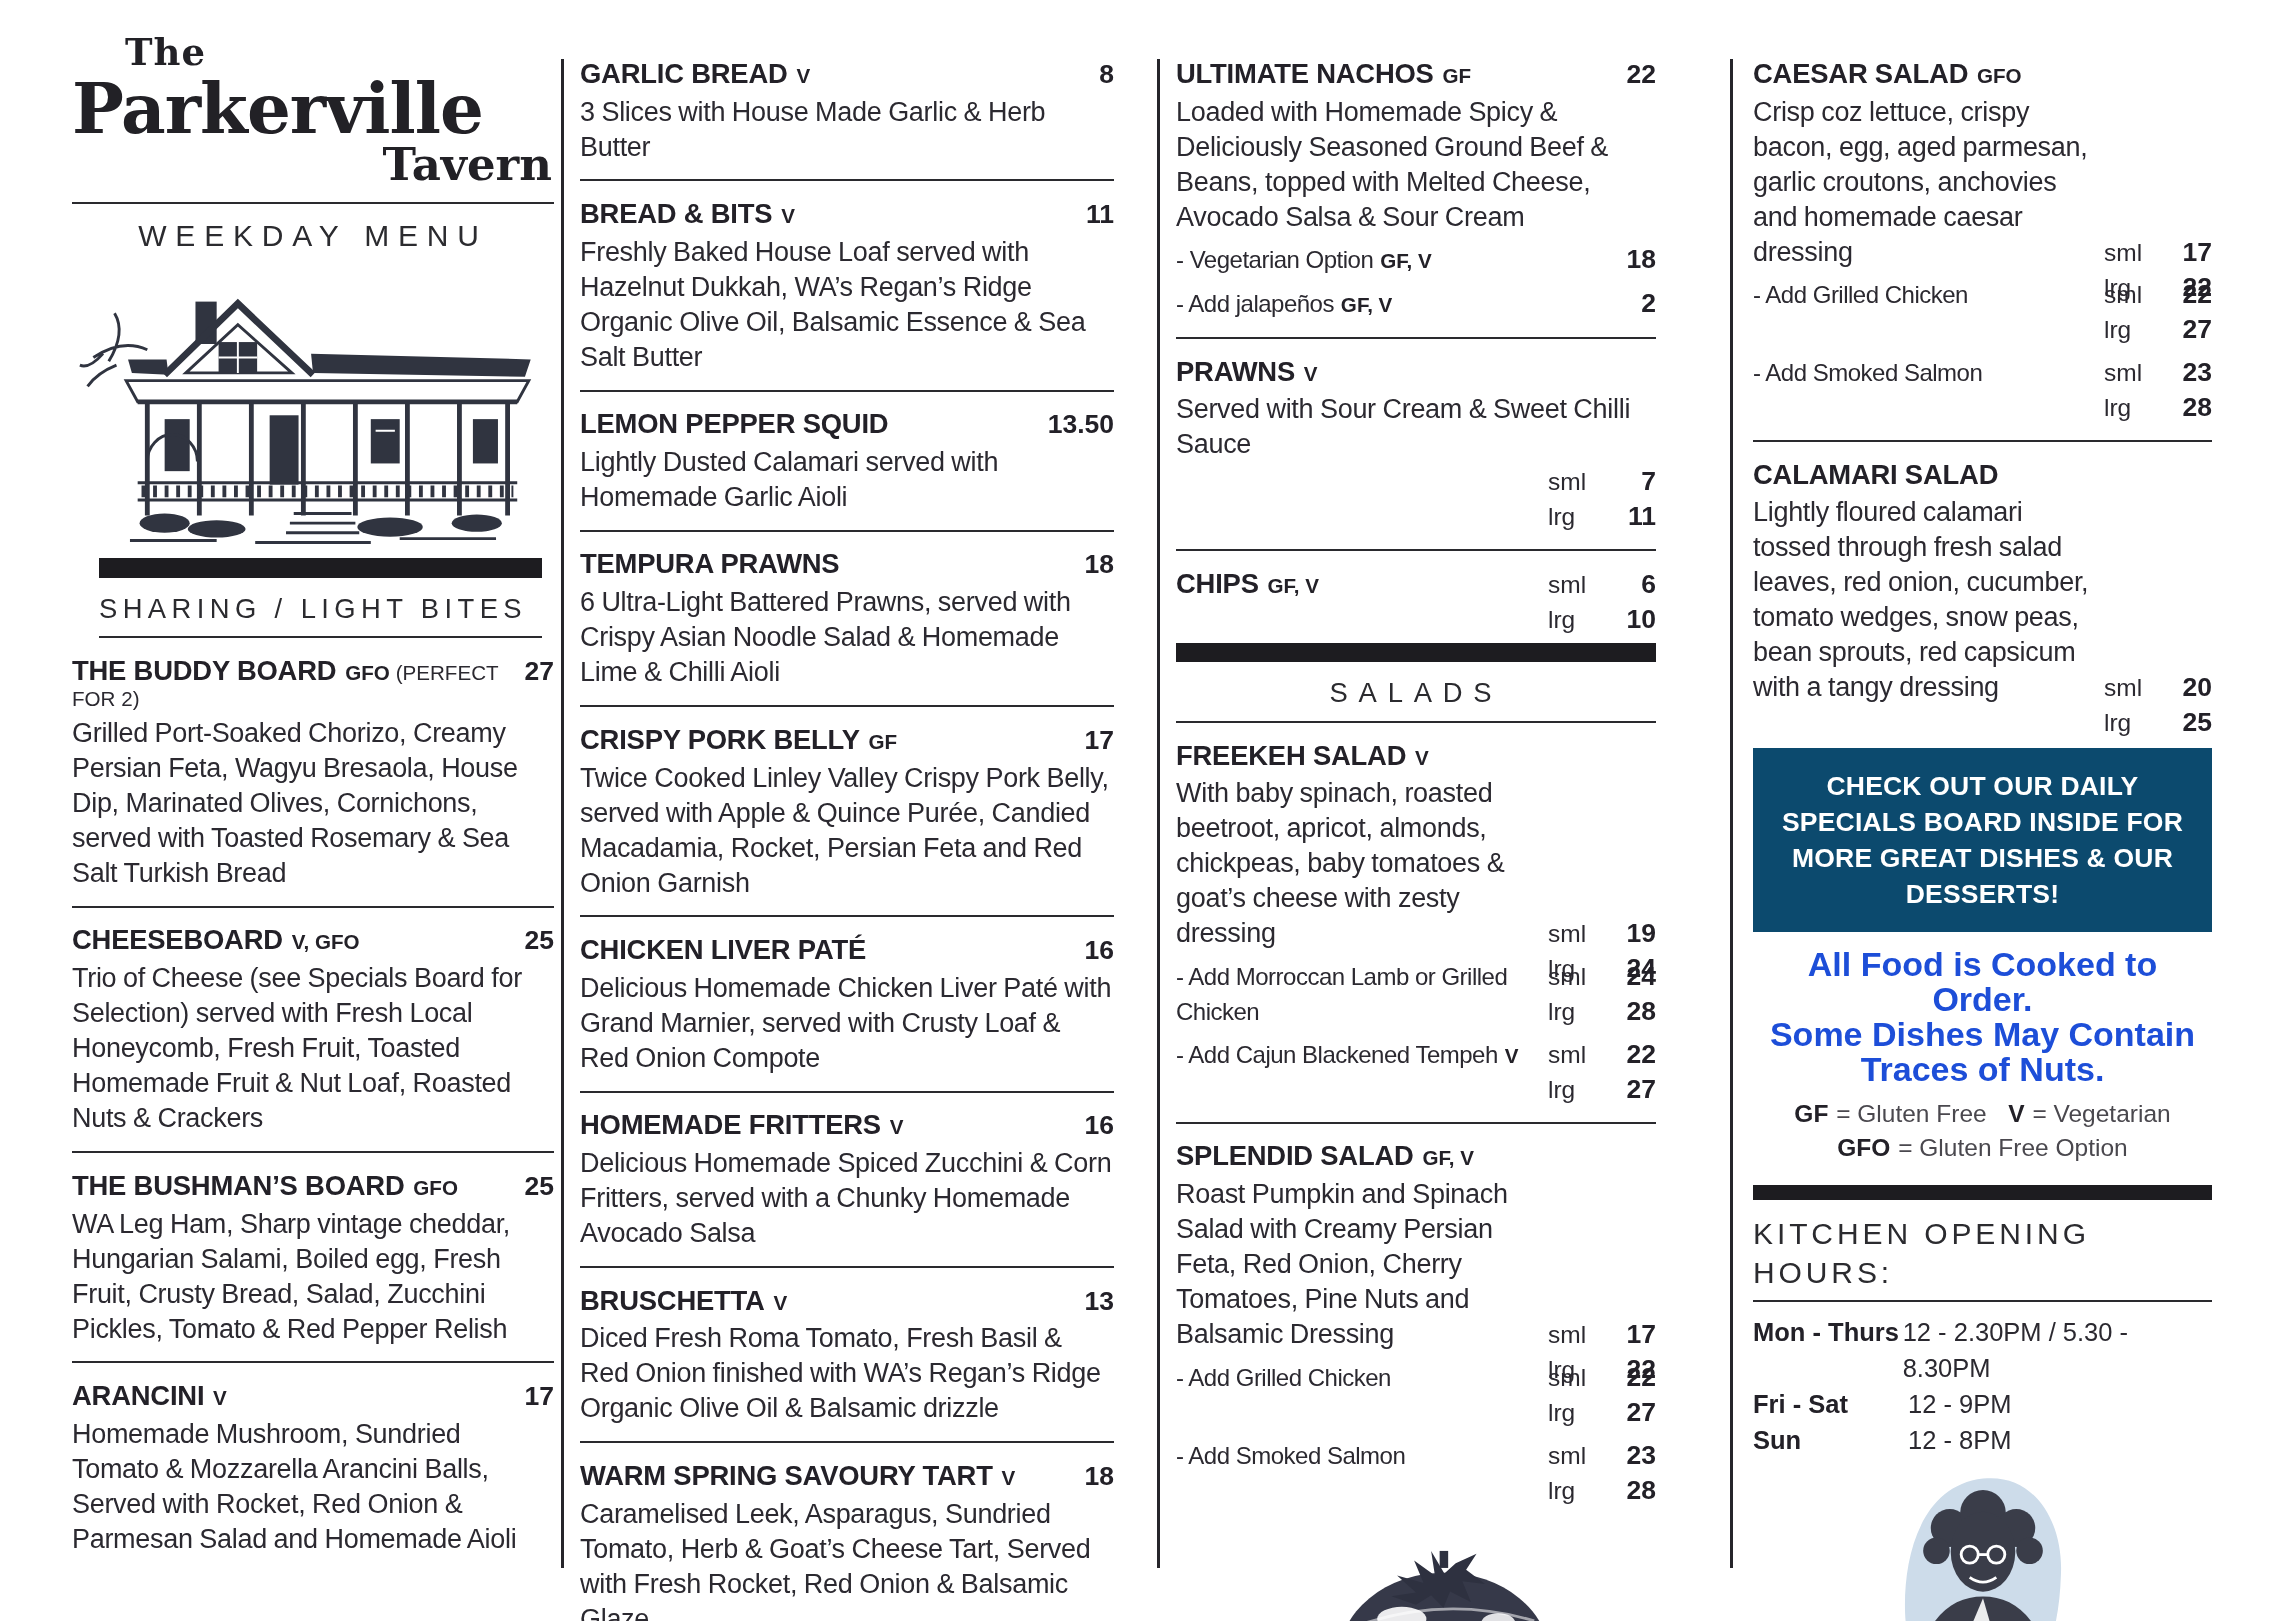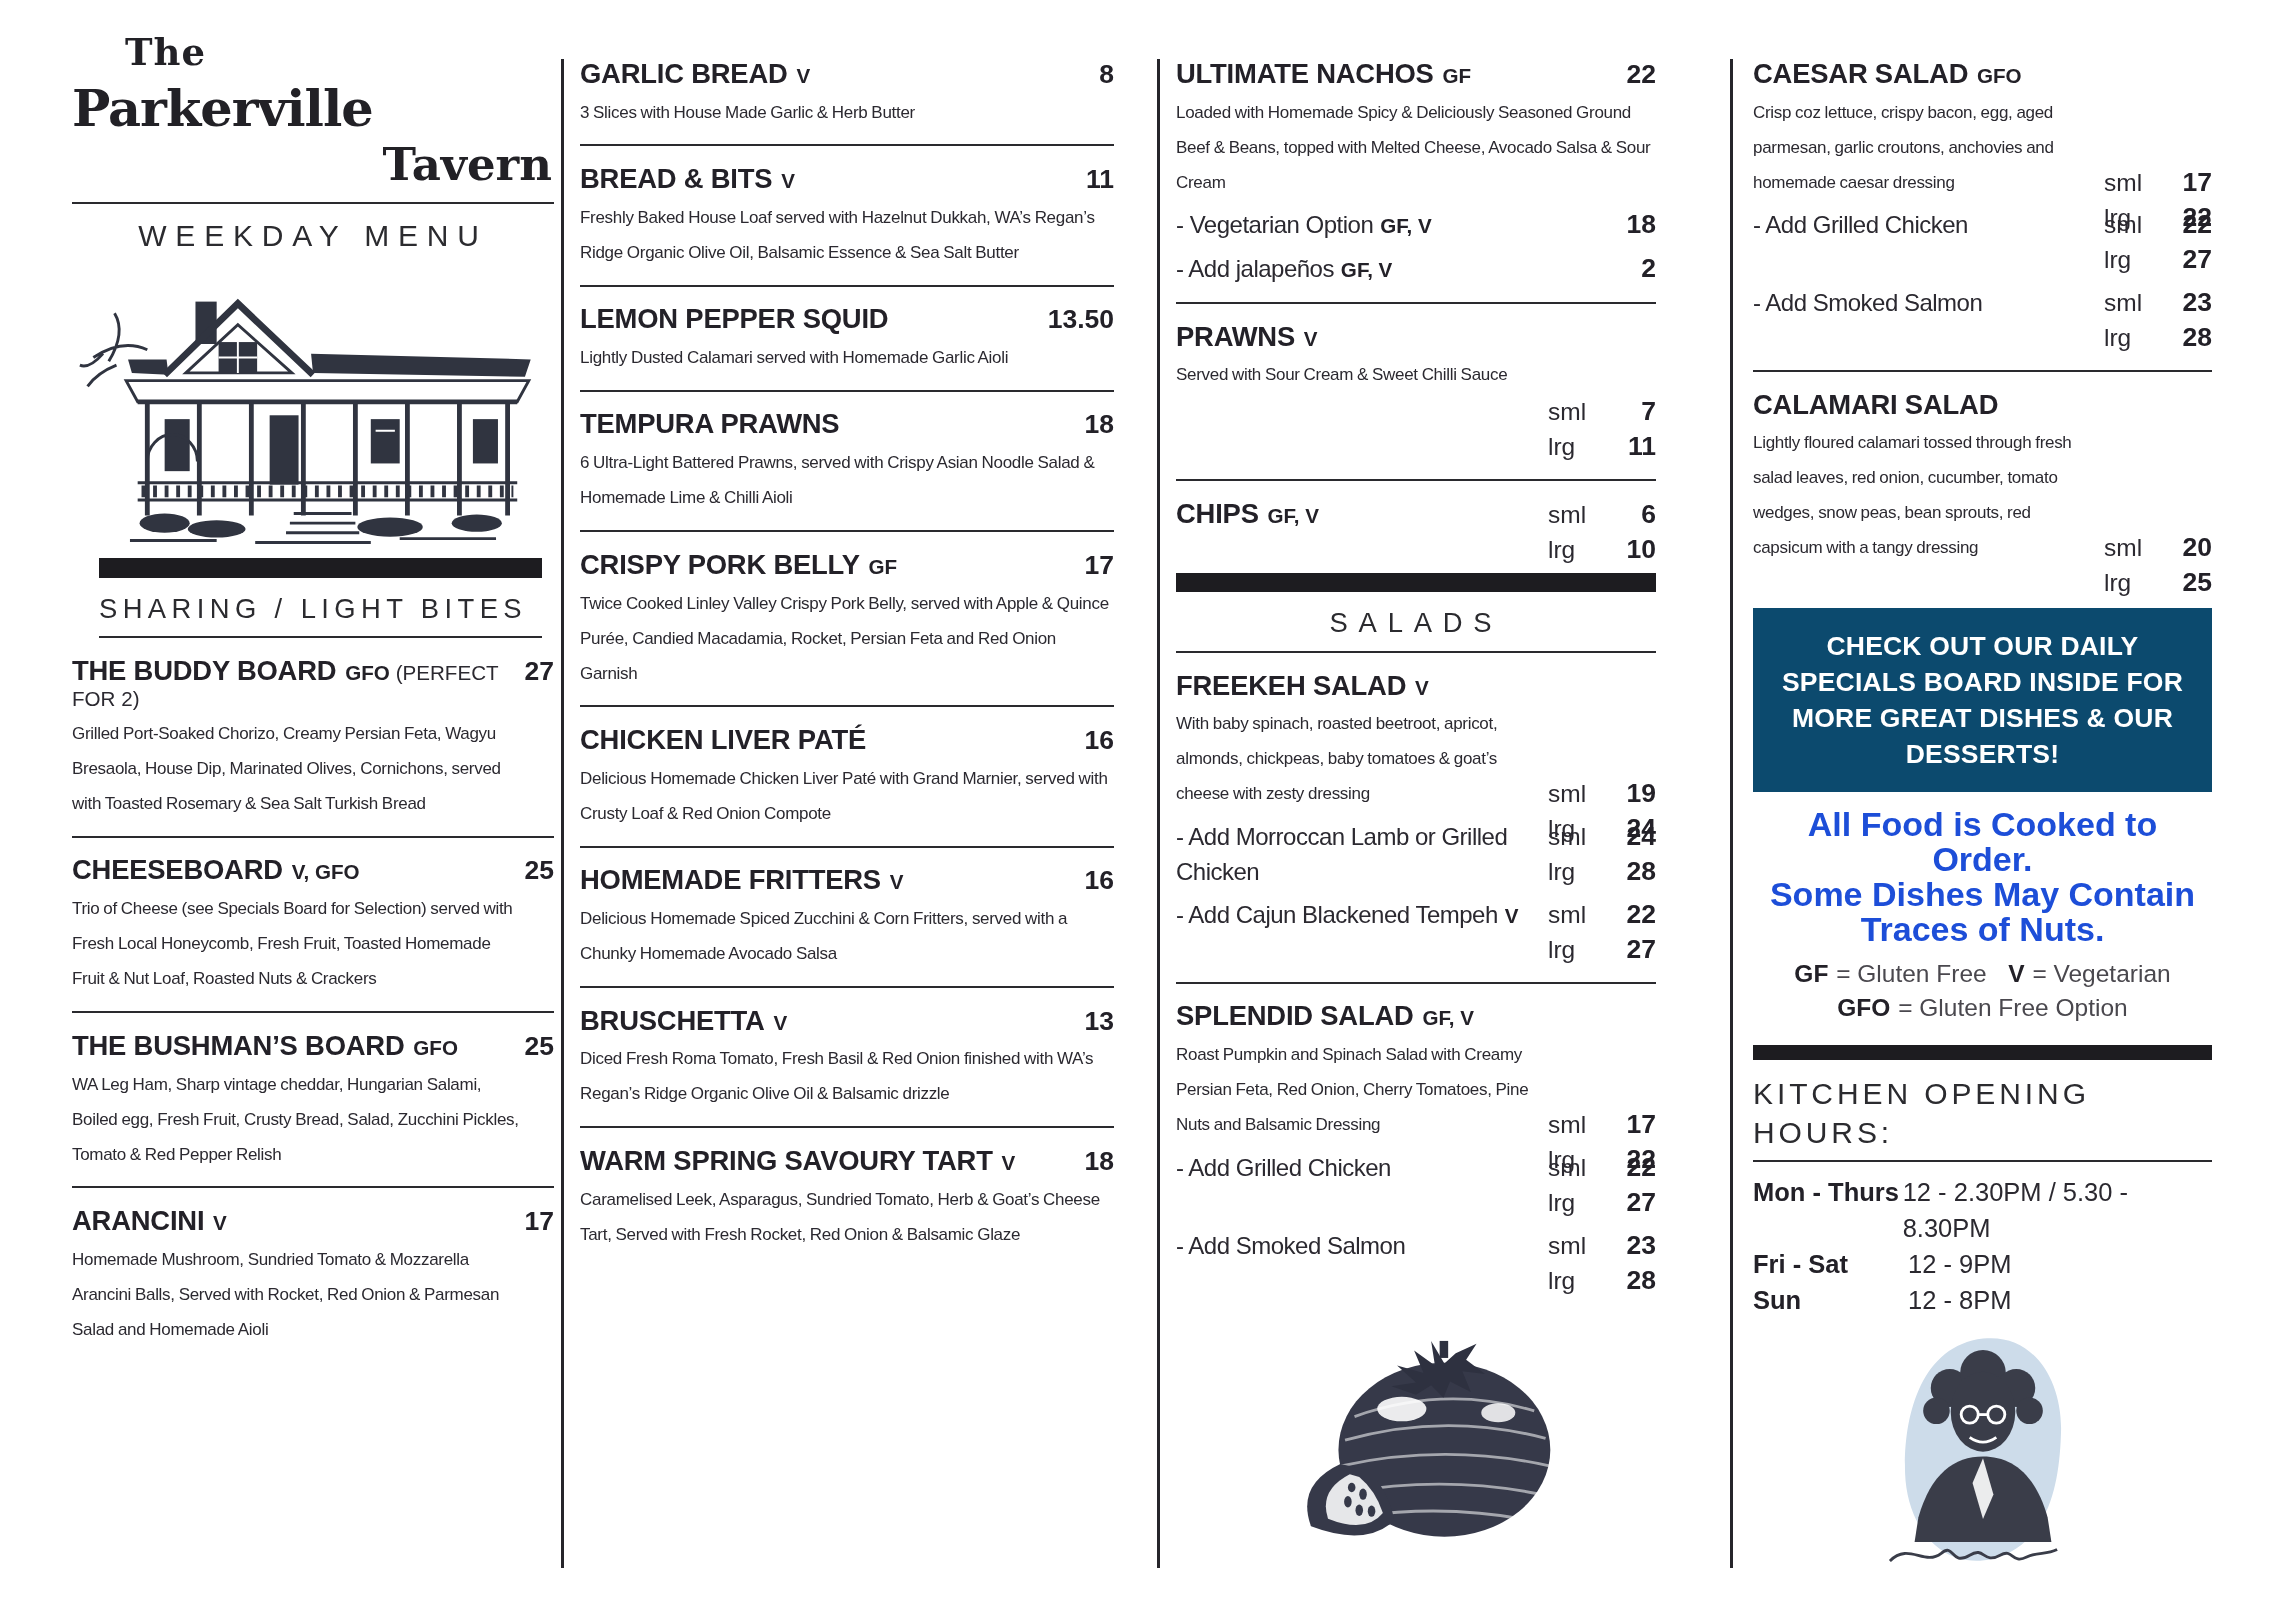--- a/index.html
+++ b/index.html
@@ -11,21 +11,21 @@
   #col1{left:72px;width:482px;}
   #col2{left:580px;width:534px;padding-top:41px;}
   #col3{left:1176px;width:480px;padding-top:41px;}
   #col4{left:1753px;width:459px;padding-top:41px;}
   .vline{position:absolute;top:59px;height:1509px;width:2.9px;background:#26252a;}
   #vline1{left:561px;} #vline2{left:1157px;} #vline3{left:1730px;}
 
   
   .logo-block{padding-top:33px;font-family:"DejaVu Serif", serif;font-weight:700;color:#222126;}
   .logo-the{font-size:37px;line-height:39px;margin-left:53px;letter-spacing:1px;}
-  .logo-name{font-size:51px;line-height:73px;letter-spacing:-1px;}
+  .logo-name{font-size:69px;line-height:73px;letter-spacing:-1px;}
   .logo-tavern{font-size:45px;line-height:47px;text-align:right;margin-top:-3.9px;margin-right:2px;}
   .thin{height:2px;background:#2a2a2e;}
   .logo-rule{margin-top:13.7px;}
   .menu-title{margin-top:15.7px;text-align:center;font-size:30px;letter-spacing:8.8px;color:#2b2b2f;}
   .building{margin-top:11.8px;}
 
   
   .bar{height:19.6px;background:#1d1c20;}
   .inset{margin-left:27.4px;margin-right:11.8px;}
   .sec-header{text-align:center;font-size:27.4px;letter-spacing:5.4px;color:#2b2b2f;margin-top:11.8px;line-height:37px;}
@@ -34,21 +34,21 @@
   
   .item{padding:15.7px 0 14.7px;border-bottom:2px solid #2a2a2e;}
   .item.no-border{border-bottom:none;}
   .trow{display:flex;justify-content:space-between;align-items:baseline;}
   .trow.top{align-items:flex-start;}
   .nm{flex:1;}
   .name{font-weight:700;font-size:27.4px;line-height:33px;letter-spacing:-0.2px;color:#232128;}
   .tags{font-weight:700;font-size:20.6px;margin-left:8.8px;letter-spacing:0;color:#232128;}
   .note{font-size:20.6px;font-weight:400;margin-left:5.9px;color:#2b2930;}
   .price{font-weight:700;font-size:26.5px;color:#232128;margin-left:9.8px;}
-  .desc{font-size:17px;line-height:35px;letter-spacing:-0.3px;word-spacing:-0.5px;margin-top:4.9px;color:#2b2930;}
+  .desc{font-size:27px;line-height:35px;letter-spacing:-0.3px;word-spacing:-0.5px;margin-top:4.9px;color:#2b2930;}
   #col1 .desc{max-width:451px;}
 
   .sizes{display:flex;flex-direction:column;align-items:flex-end;flex:none;}
   .size-row{display:flex;align-items:baseline;line-height:35px;}
   .size-label{font-size:24.5px;width:55px;text-align:left;}
   .size-price{font-weight:700;font-size:26.5px;width:53px;text-align:right;color:#232128;}
   .ds{display:flex;align-items:flex-end;}
   .ds .desc{flex:1;padding-right:5.9px;}
   .ds .sizes.drop{margin-bottom:-35px;}
   .after-ds{margin-top:45px;}

